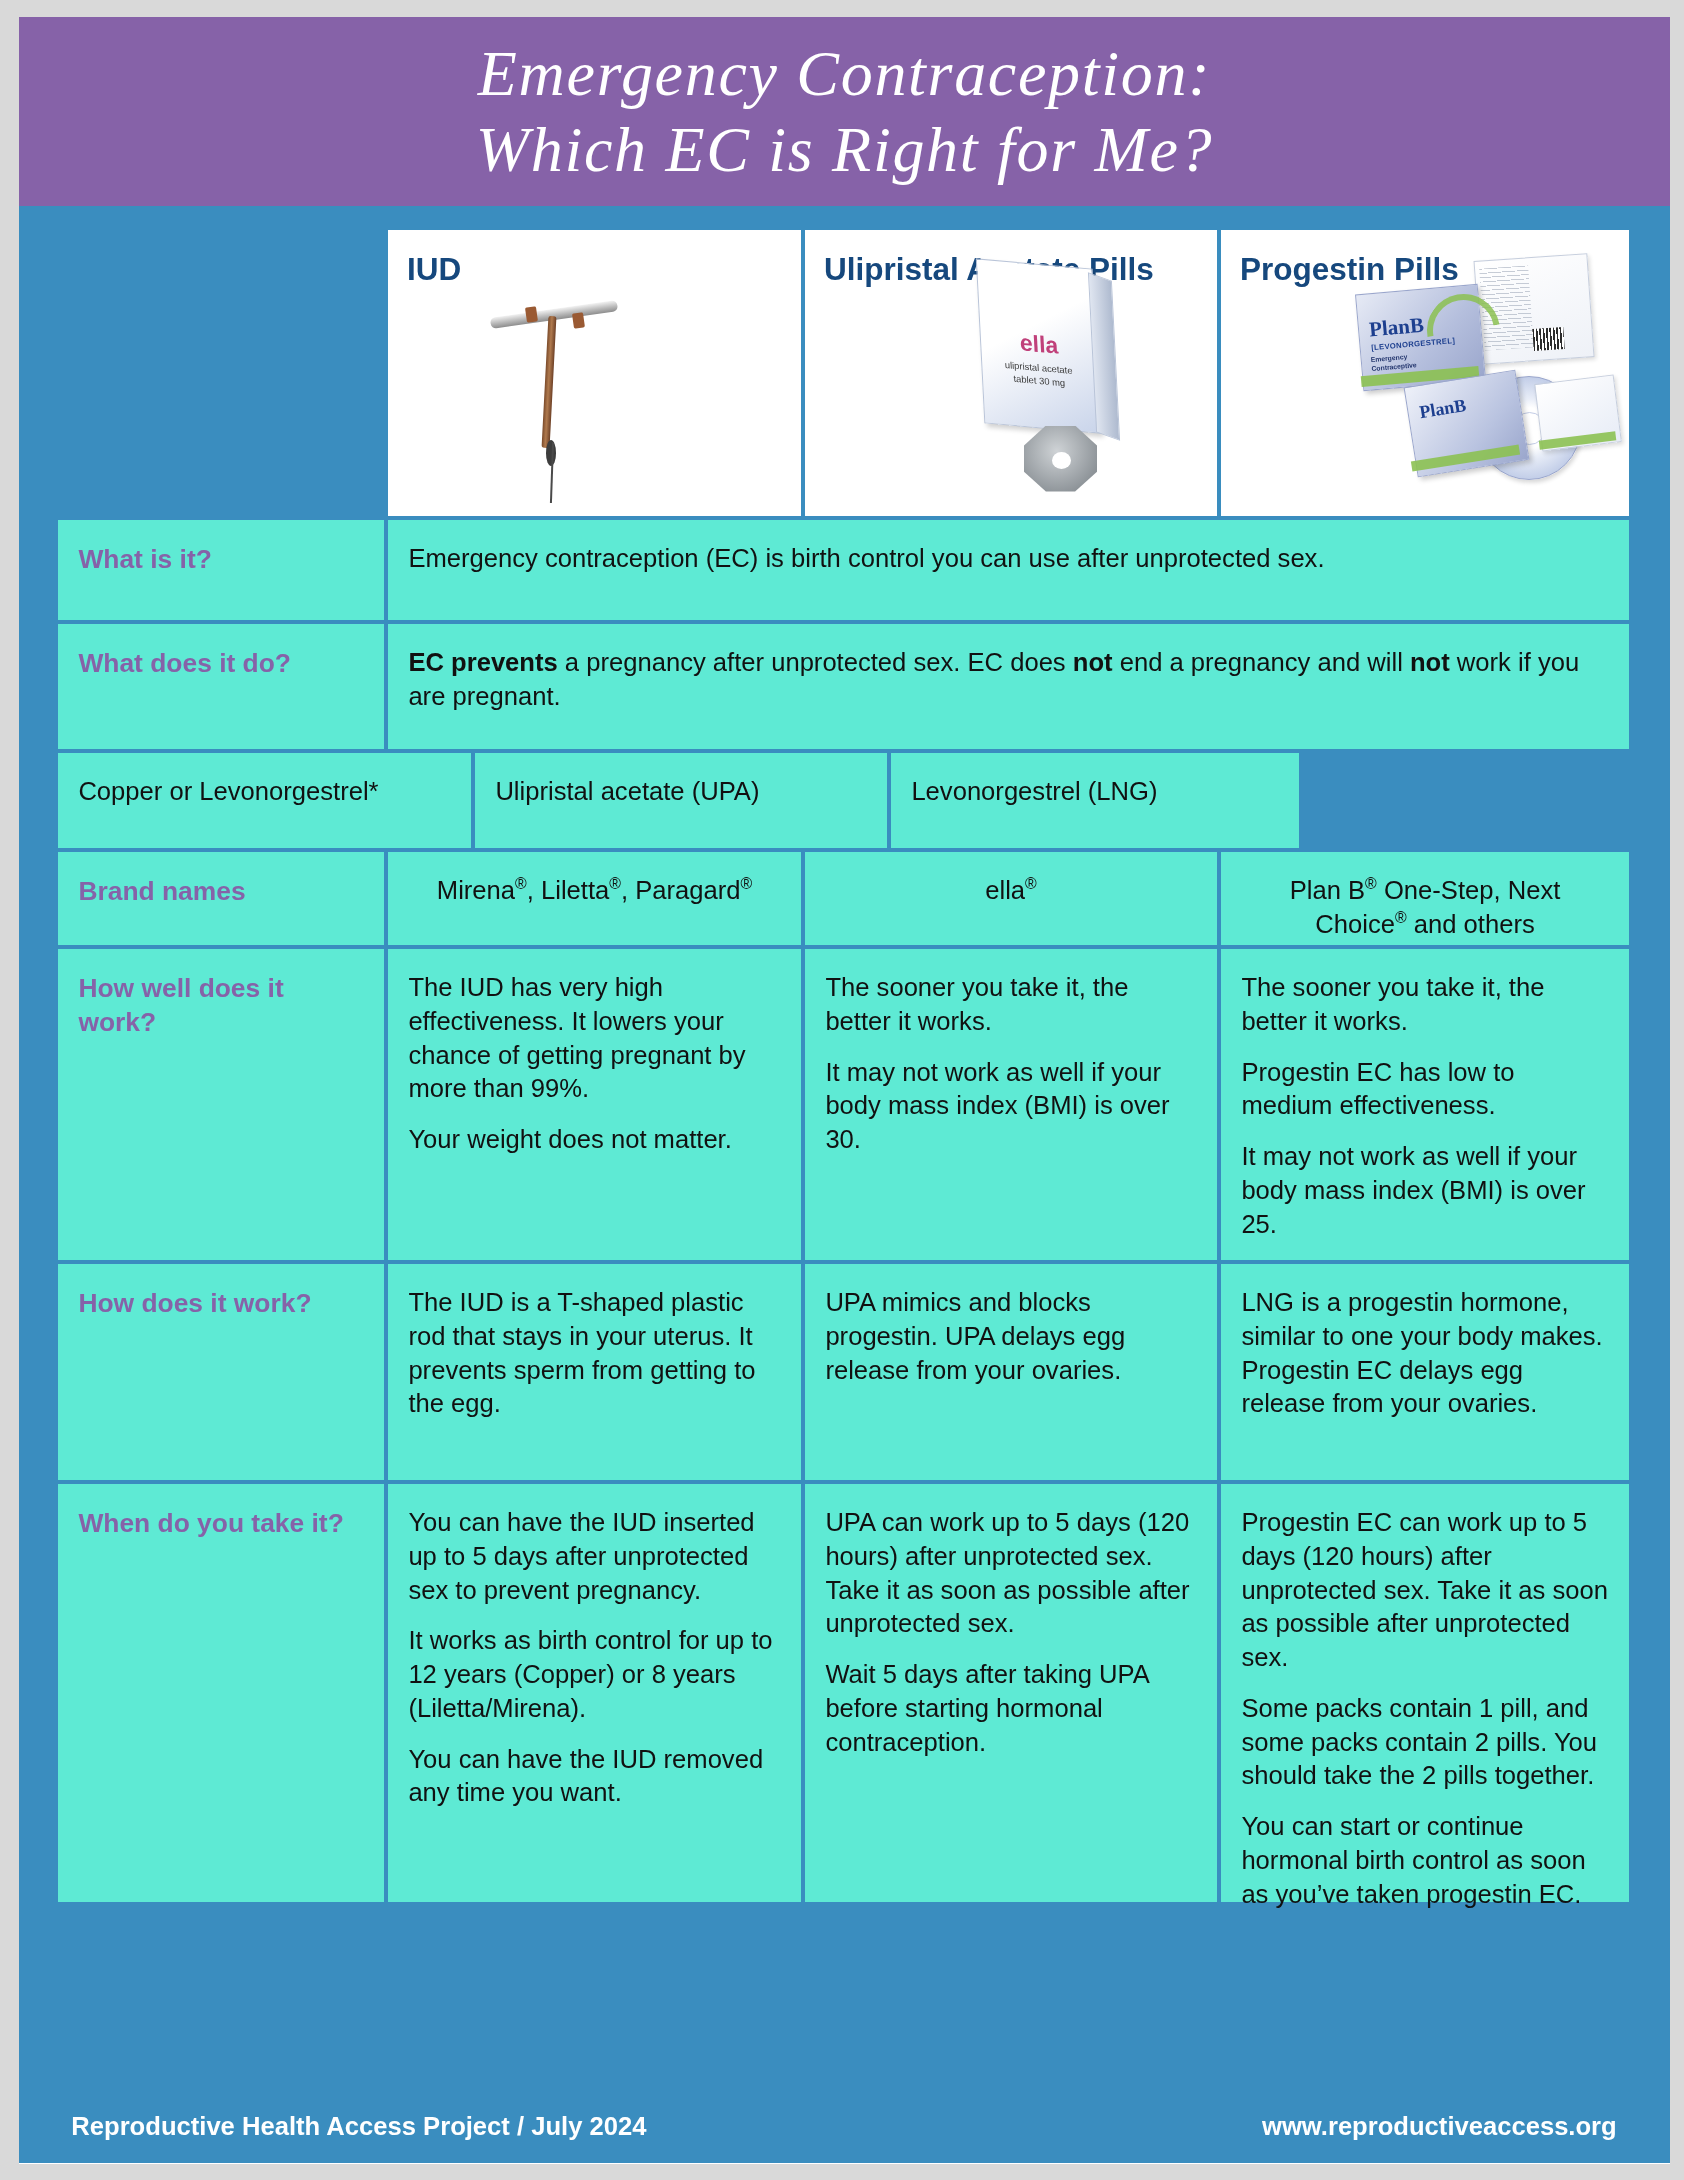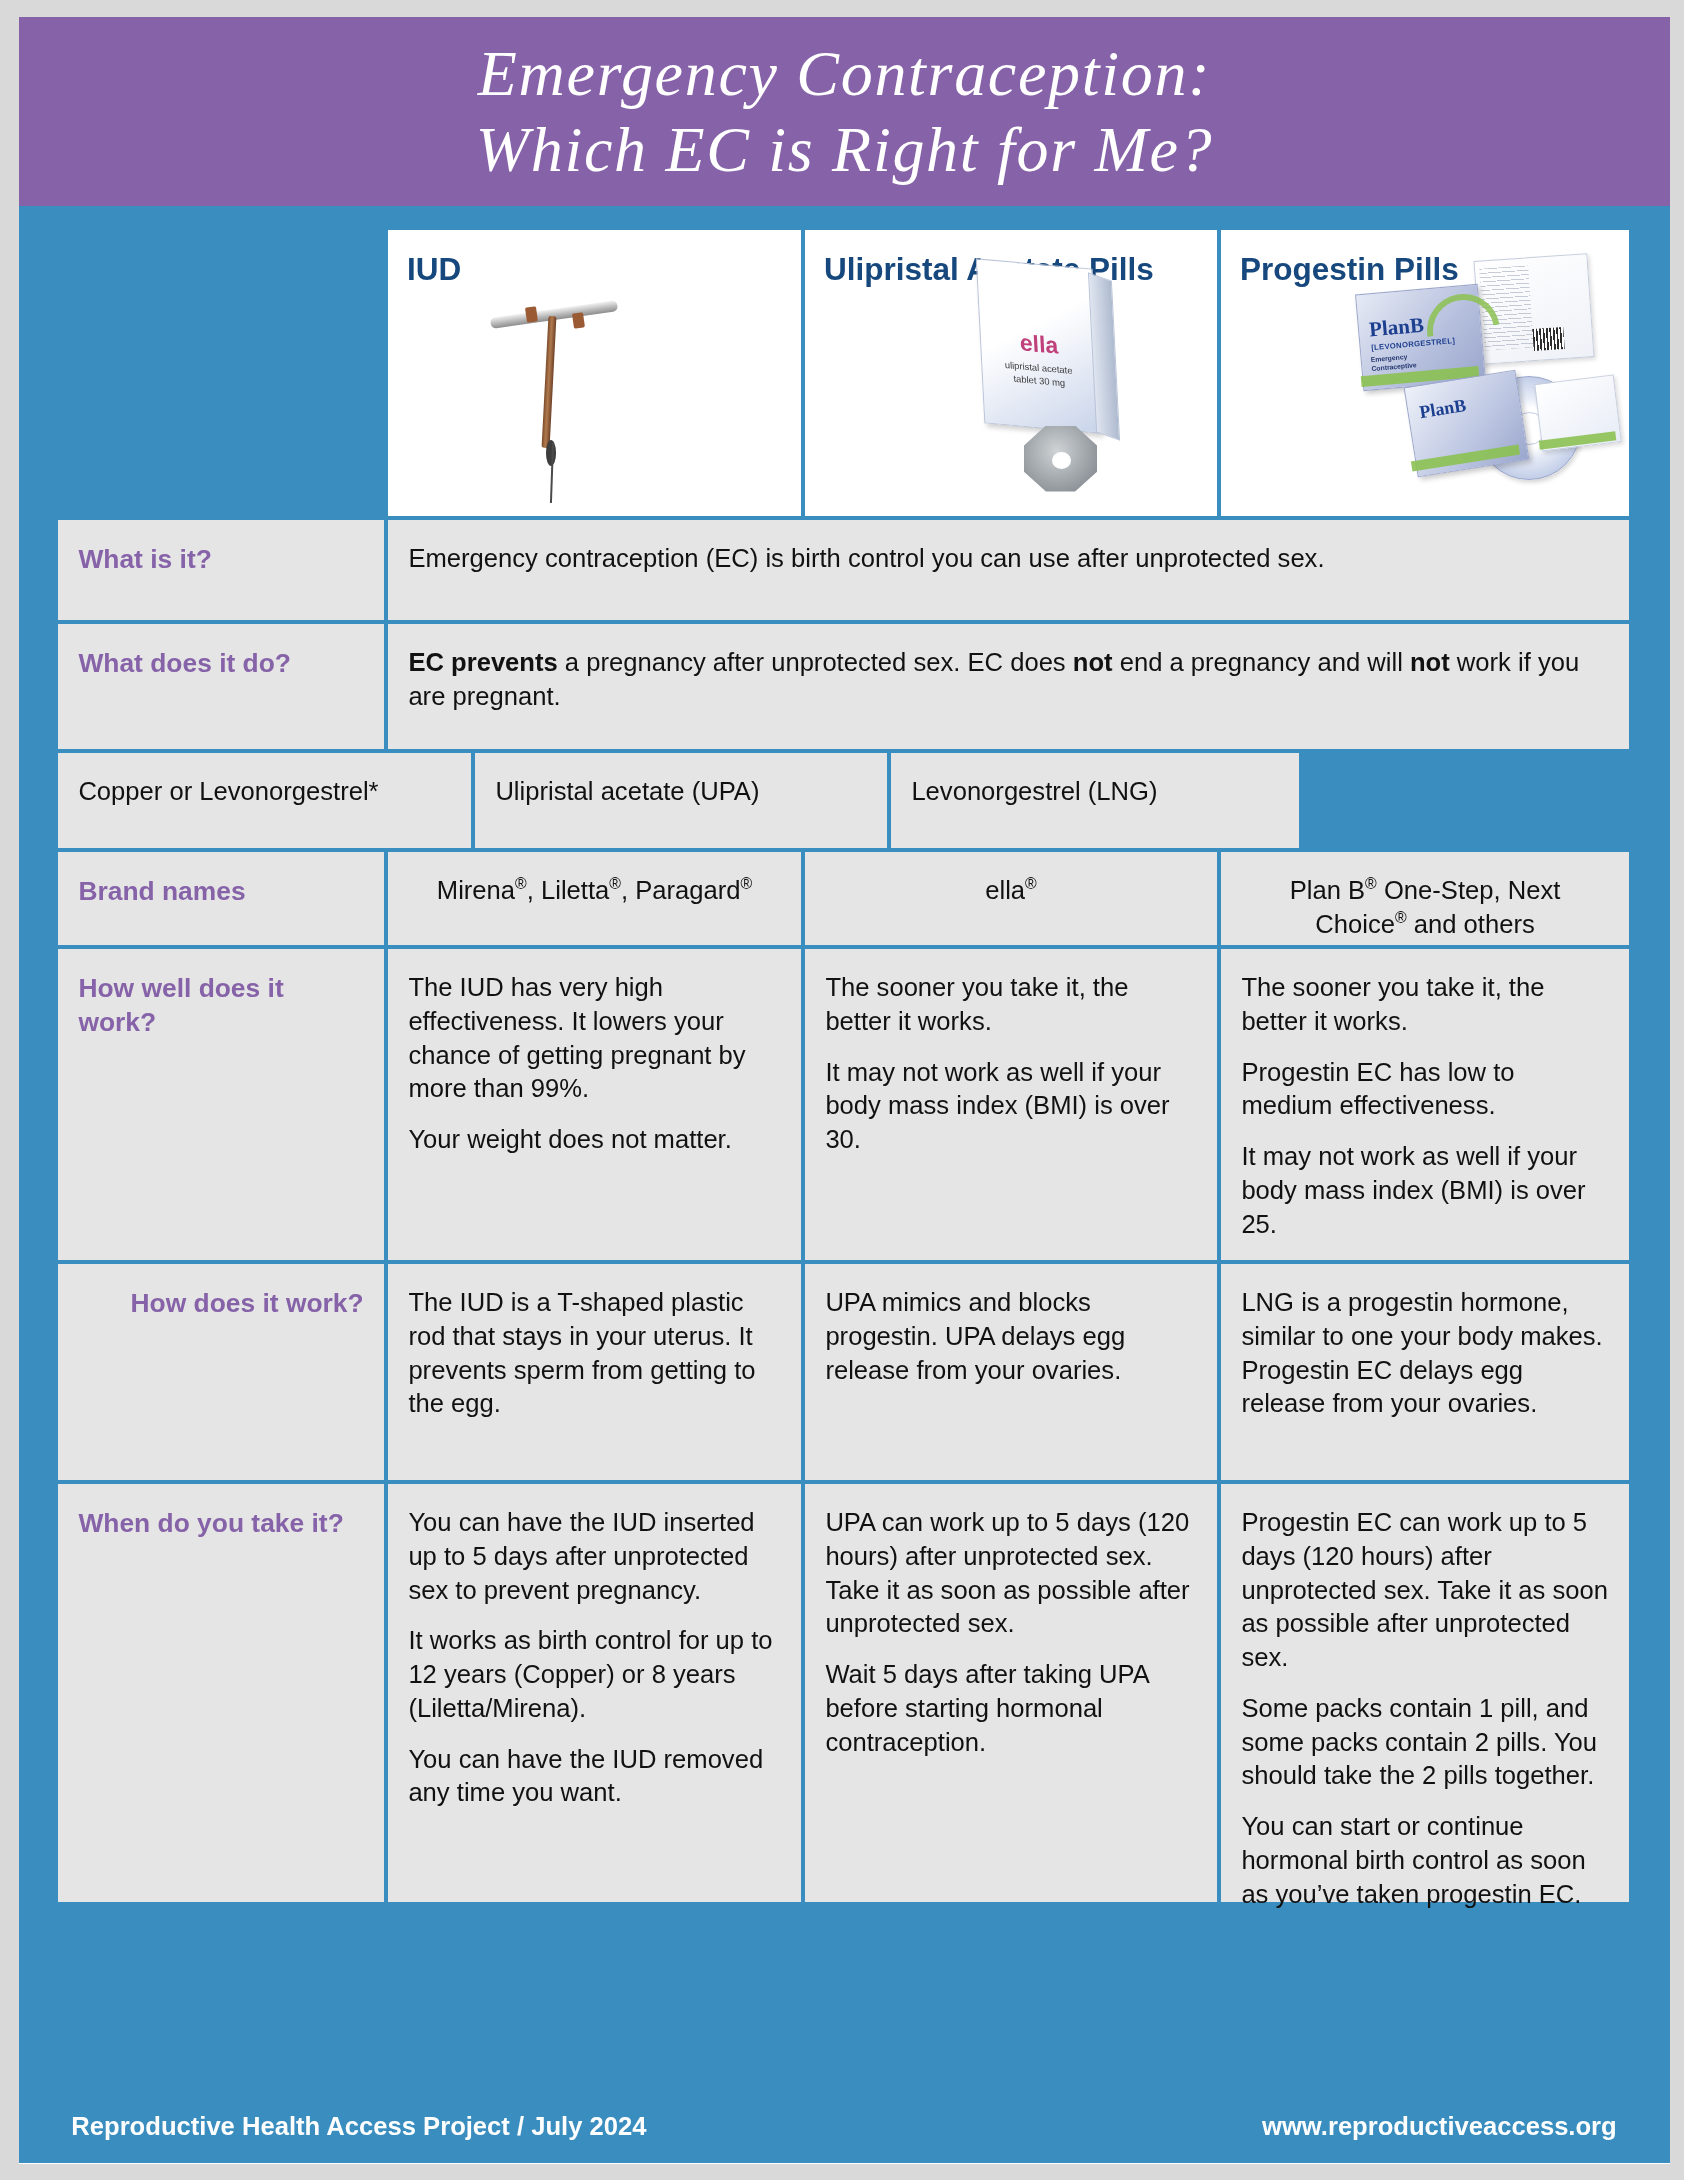--- a/index.html
+++ b/index.html
@@ -58,21 +58,21 @@
     top: 211px;
     width: 1576px;
     height: 1850px;
   }
   .row {
     display: flex;
     width: 100%;
     box-sizing: border-box;
   }
   .cell {
-    background: #e5e5e5;
+    background: #5eead4;
     box-sizing: border-box;
     border: 2.6px solid #3a8dbf;
     padding: 22px 20.4px 17px 20.4px;
   }
   
   .c-label { width: 330px; }
   .c1 { width: 417px; }
   .c2 { width: 416px; }
   .c3 { width: 412px; }
   .c-span3 { width: 1245px; }
@@ -412,21 +412,21 @@
       <div class="cell c3" style="height:315px;">
         <div class="body-text">
             <p>The sooner you take it, the better it works.</p>
             <p>Progestin EC has low to medium effectiveness.</p>
             <p>It may not work as well if your body mass index (BMI) is over 25.</p>
           </div>
       </div>
     </div>
 
     <div class="row">
-      <div class="cell c-label" style="height:220px;text-align:right;">
+      <div class="cell c-label" style="height:220px;">
         <div class="label-text">How does it work?</div>
       </div>
       <div class="cell c1" style="height:220px;">
         <div class="body-text">
             <p>The IUD is a T-shaped plastic rod that stays in your uterus. It prevents sperm from getting to the egg.</p>
           </div>
       </div>
       <div class="cell c2" style="height:220px;">
         <div class="body-text">
             <p>UPA mimics and blocks progestin. UPA delays egg release from your ovaries.</p>

